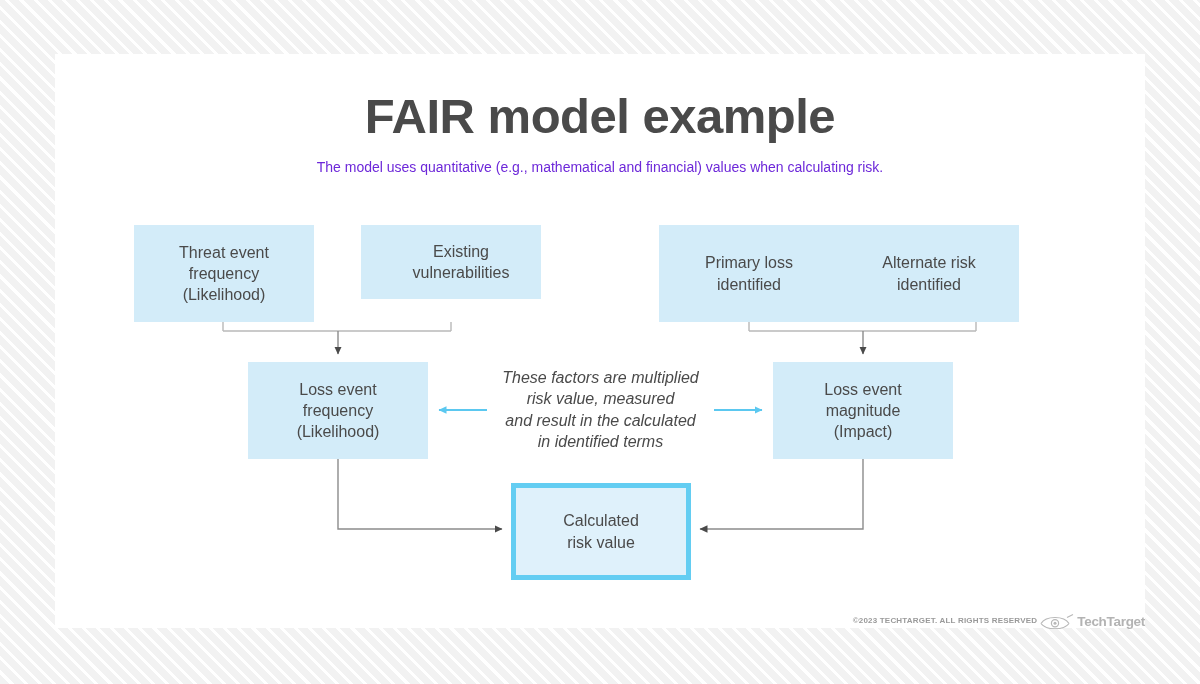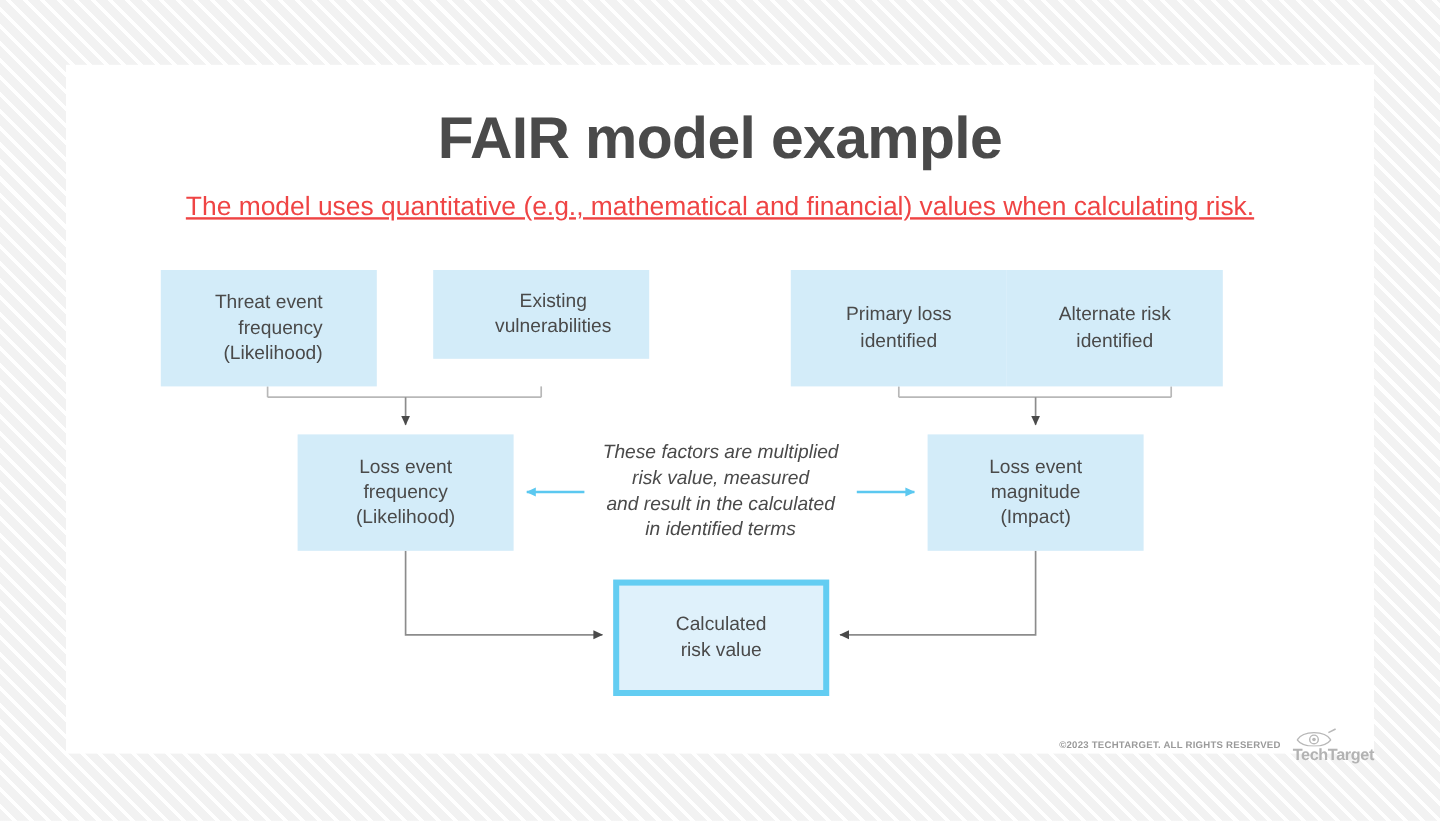--- a/index.html
+++ b/index.html
@@ -52,42 +52,41 @@
     color: #4a4a4a;
     letter-spacing: -0.5px;
     line-height: 1.05;
   }
   .subtitle {
     position: absolute;
     left: 0;
     top: 104px;
     width: 1090px;
     text-align: center;
-    font-size: 22px;
-    color: #ef4444;
+    font-size: 14px;
+    color: #6d28d9;
     line-height: 1.3;
-    text-decoration: underline;
   }
 
   
   .box {
     position: absolute;
     background: #d3ecf9;
     display: flex;
     align-items: center;
     justify-content: center;
     text-align: center;
     color: #4a4a4a;
     font-size: 16px;
     line-height: 1.32;
     box-sizing: border-box;
   }
   .box span { display: block; }
 
-  .box-threat     { left: 79px;  top: 171px; width: 180px; height: 97px; text-align: right; }
+  .box-threat     { left: 79px;  top: 171px; width: 180px; height: 97px; }
   .box-existing   { left: 306px; top: 171px; width: 180px; height: 74px; padding-left: 20px; }
   .box-primary    { left: 604px; top: 171px; width: 180px; height: 97px; }
   .box-alternate  { left: 784px; top: 171px; width: 180px; height: 97px; }
 
   .box-lef        { left: 193px; top: 308px; width: 180px; height: 97px; }
   .box-lem        { left: 718px; top: 308px; width: 180px; height: 97px; }
 
   
   .box-result {
     left: 456px;
@@ -135,24 +134,23 @@
   }
   .copyright {
     font-size: 8px;
     font-weight: bold;
     color: #9a9a9a;
     letter-spacing: 0.2px;
     white-space: nowrap;
   }
   .brand {
     display: flex;
-    flex-direction: column;
-    align-items: flex-start;
+    flex-direction: row;
+    align-items: flex-end;
     line-height: 1;
-    margin-left: 10px;
   }
   .brand-word {
     font-size: 13.5px;
     font-weight: bold;
     color: #b3b3b3;
     letter-spacing: -0.3px;
   }
 </style>
 </head>
 <body>

